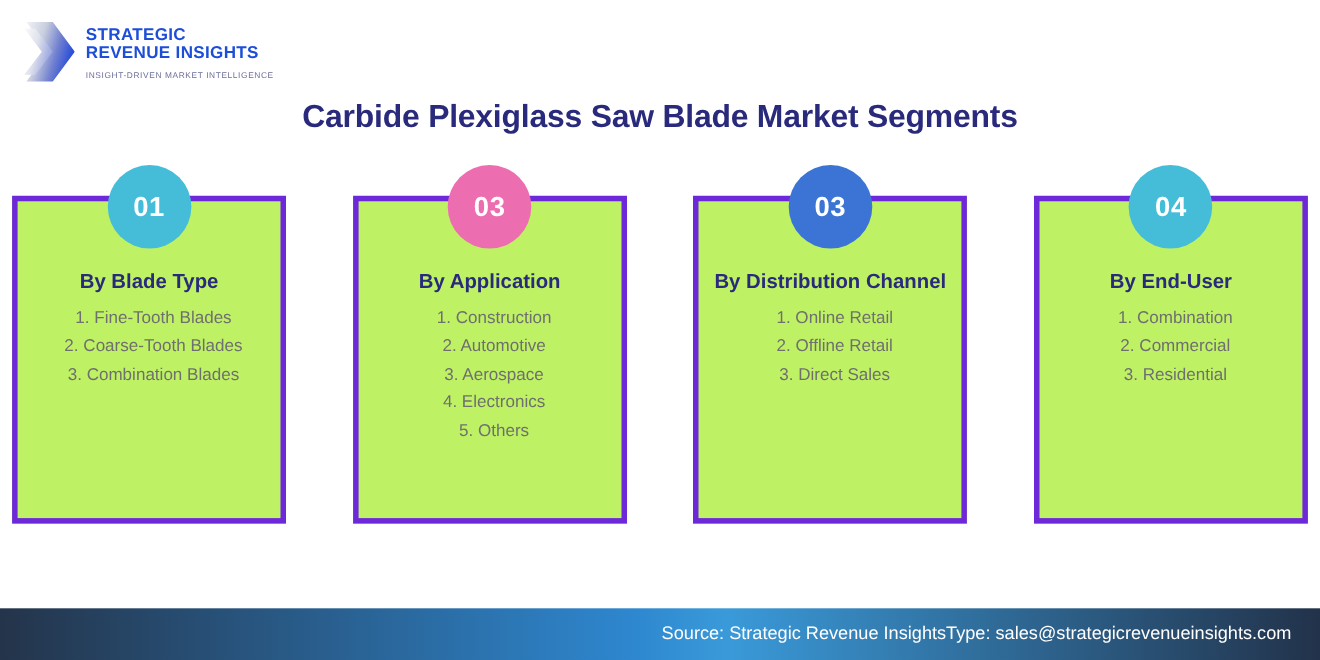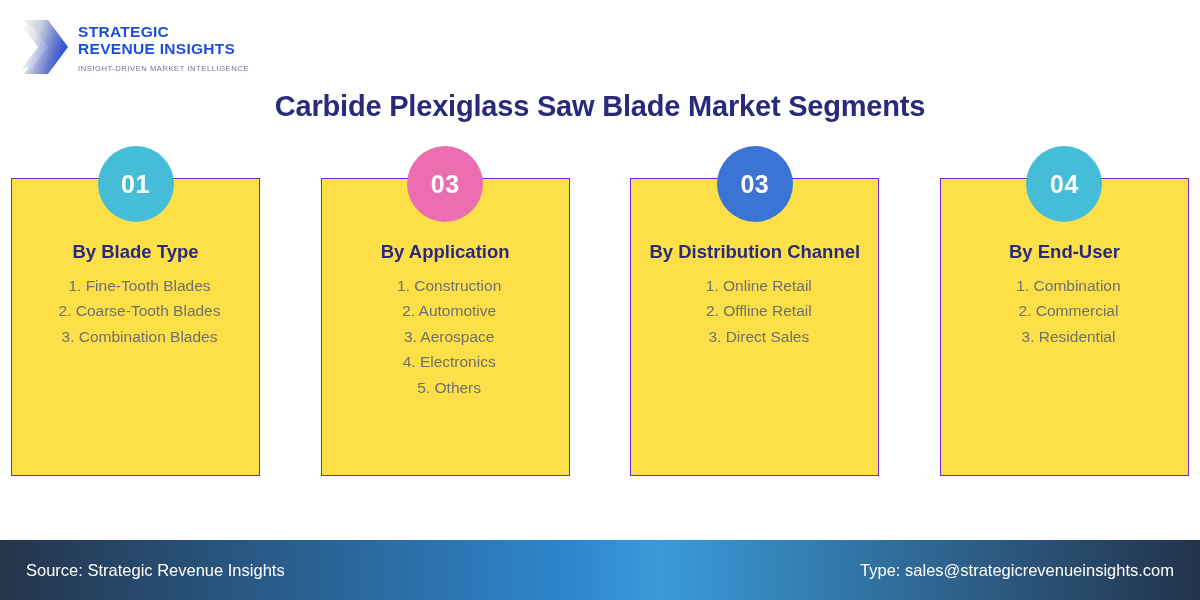--- a/index.html
+++ b/index.html
@@ -68,22 +68,22 @@
     top: 178px;
     width: 1178px;
     height: 298px;
     display: flex;
     justify-content: space-between;
   }
   .card {
     position: relative;
     width: 249px;
     box-sizing: border-box;
-    border: 1px solid #6d28d9;
-    background: #fde047;
+    border: 5px solid #6d28d9;
+    background: #bef264;
     padding-top: 58px;
   }
   .badge {
     position: absolute;
     top: -33px;
     left: 50%;
     transform: translateX(-50%);
     width: 76px;
     height: 76px;
     border-radius: 50%;
@@ -121,25 +121,25 @@
   .card-list li::before {
     content: counter(item) ". ";
   }
 
   
   .footer {
     position: absolute;
     left: 0;
     bottom: 0;
     width: 1200px;
-    height: 60px;
+    height: 47px;
     background: linear-gradient(90deg, #24344a 0%, #2e87cf 48%, #3a9ad9 55%, #22324a 100%);
     display: flex;
     align-items: center;
-    justify-content: space-between;
+    justify-content: flex-end;
     padding: 0 26px;
     box-sizing: border-box;
   }
   .footer-text {
     color: #ffffff;
     font-size: 16.5px;
     white-space: nowrap;
   }
 </style>
 </head>

